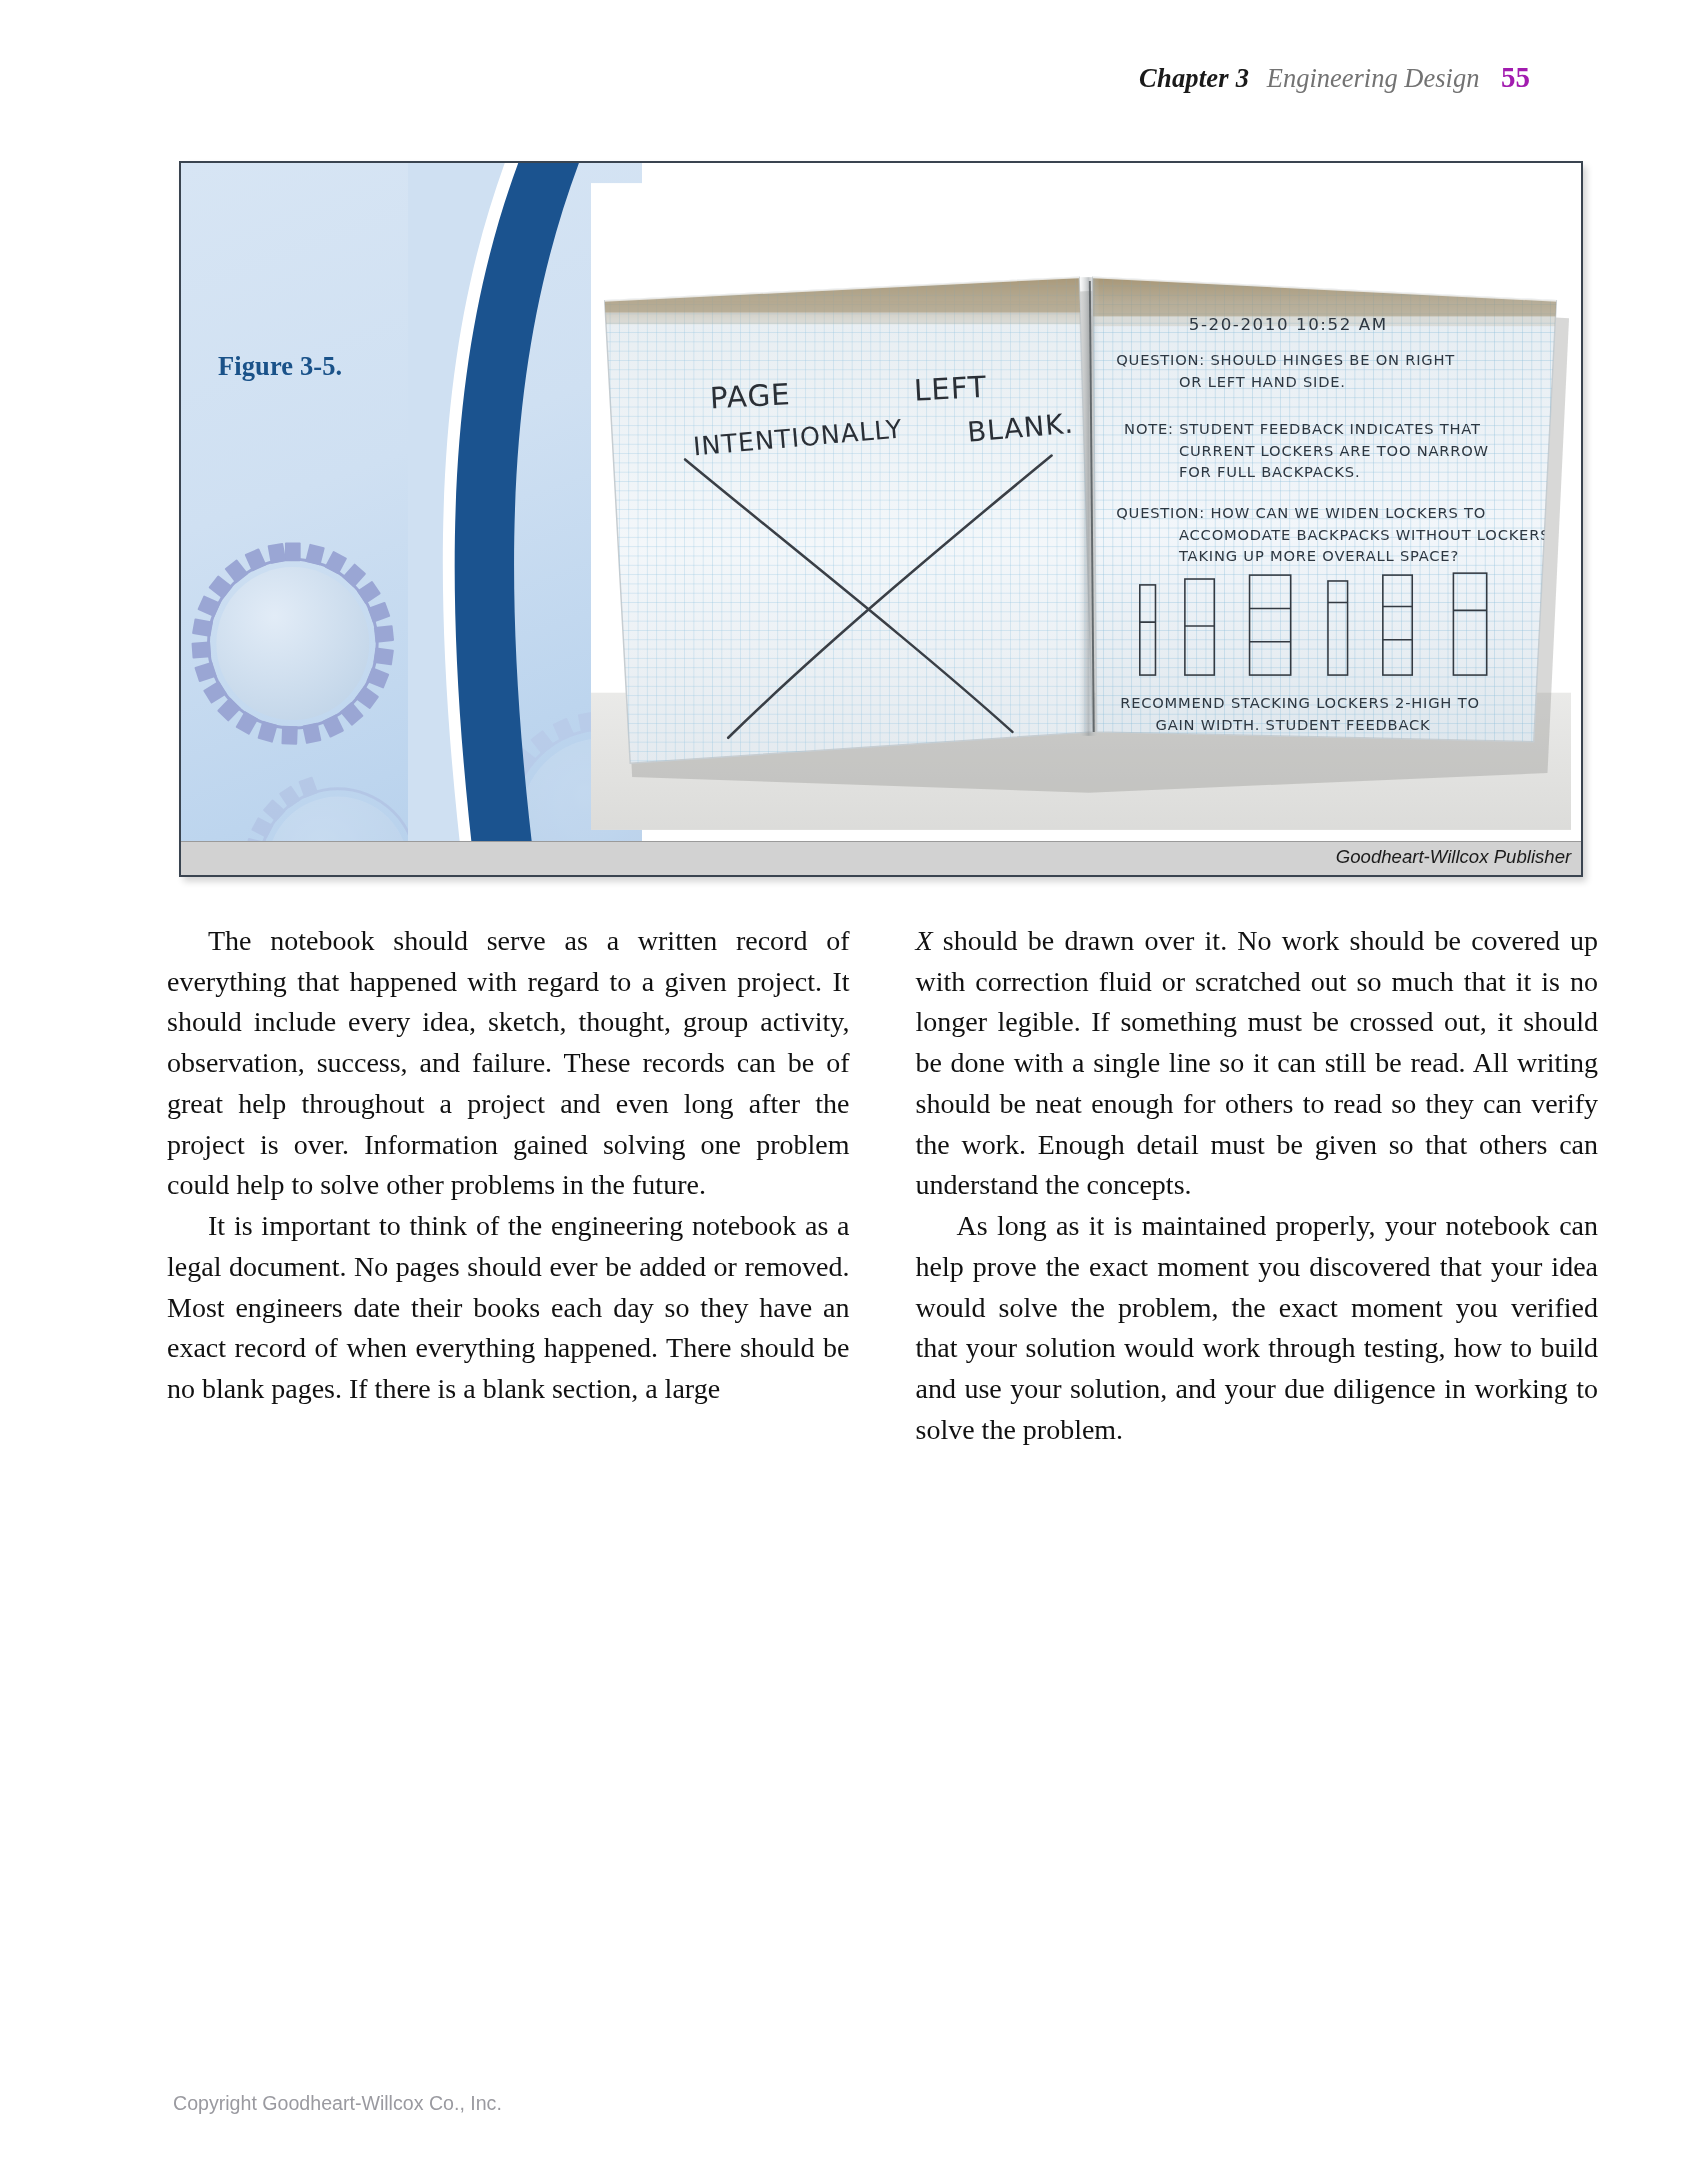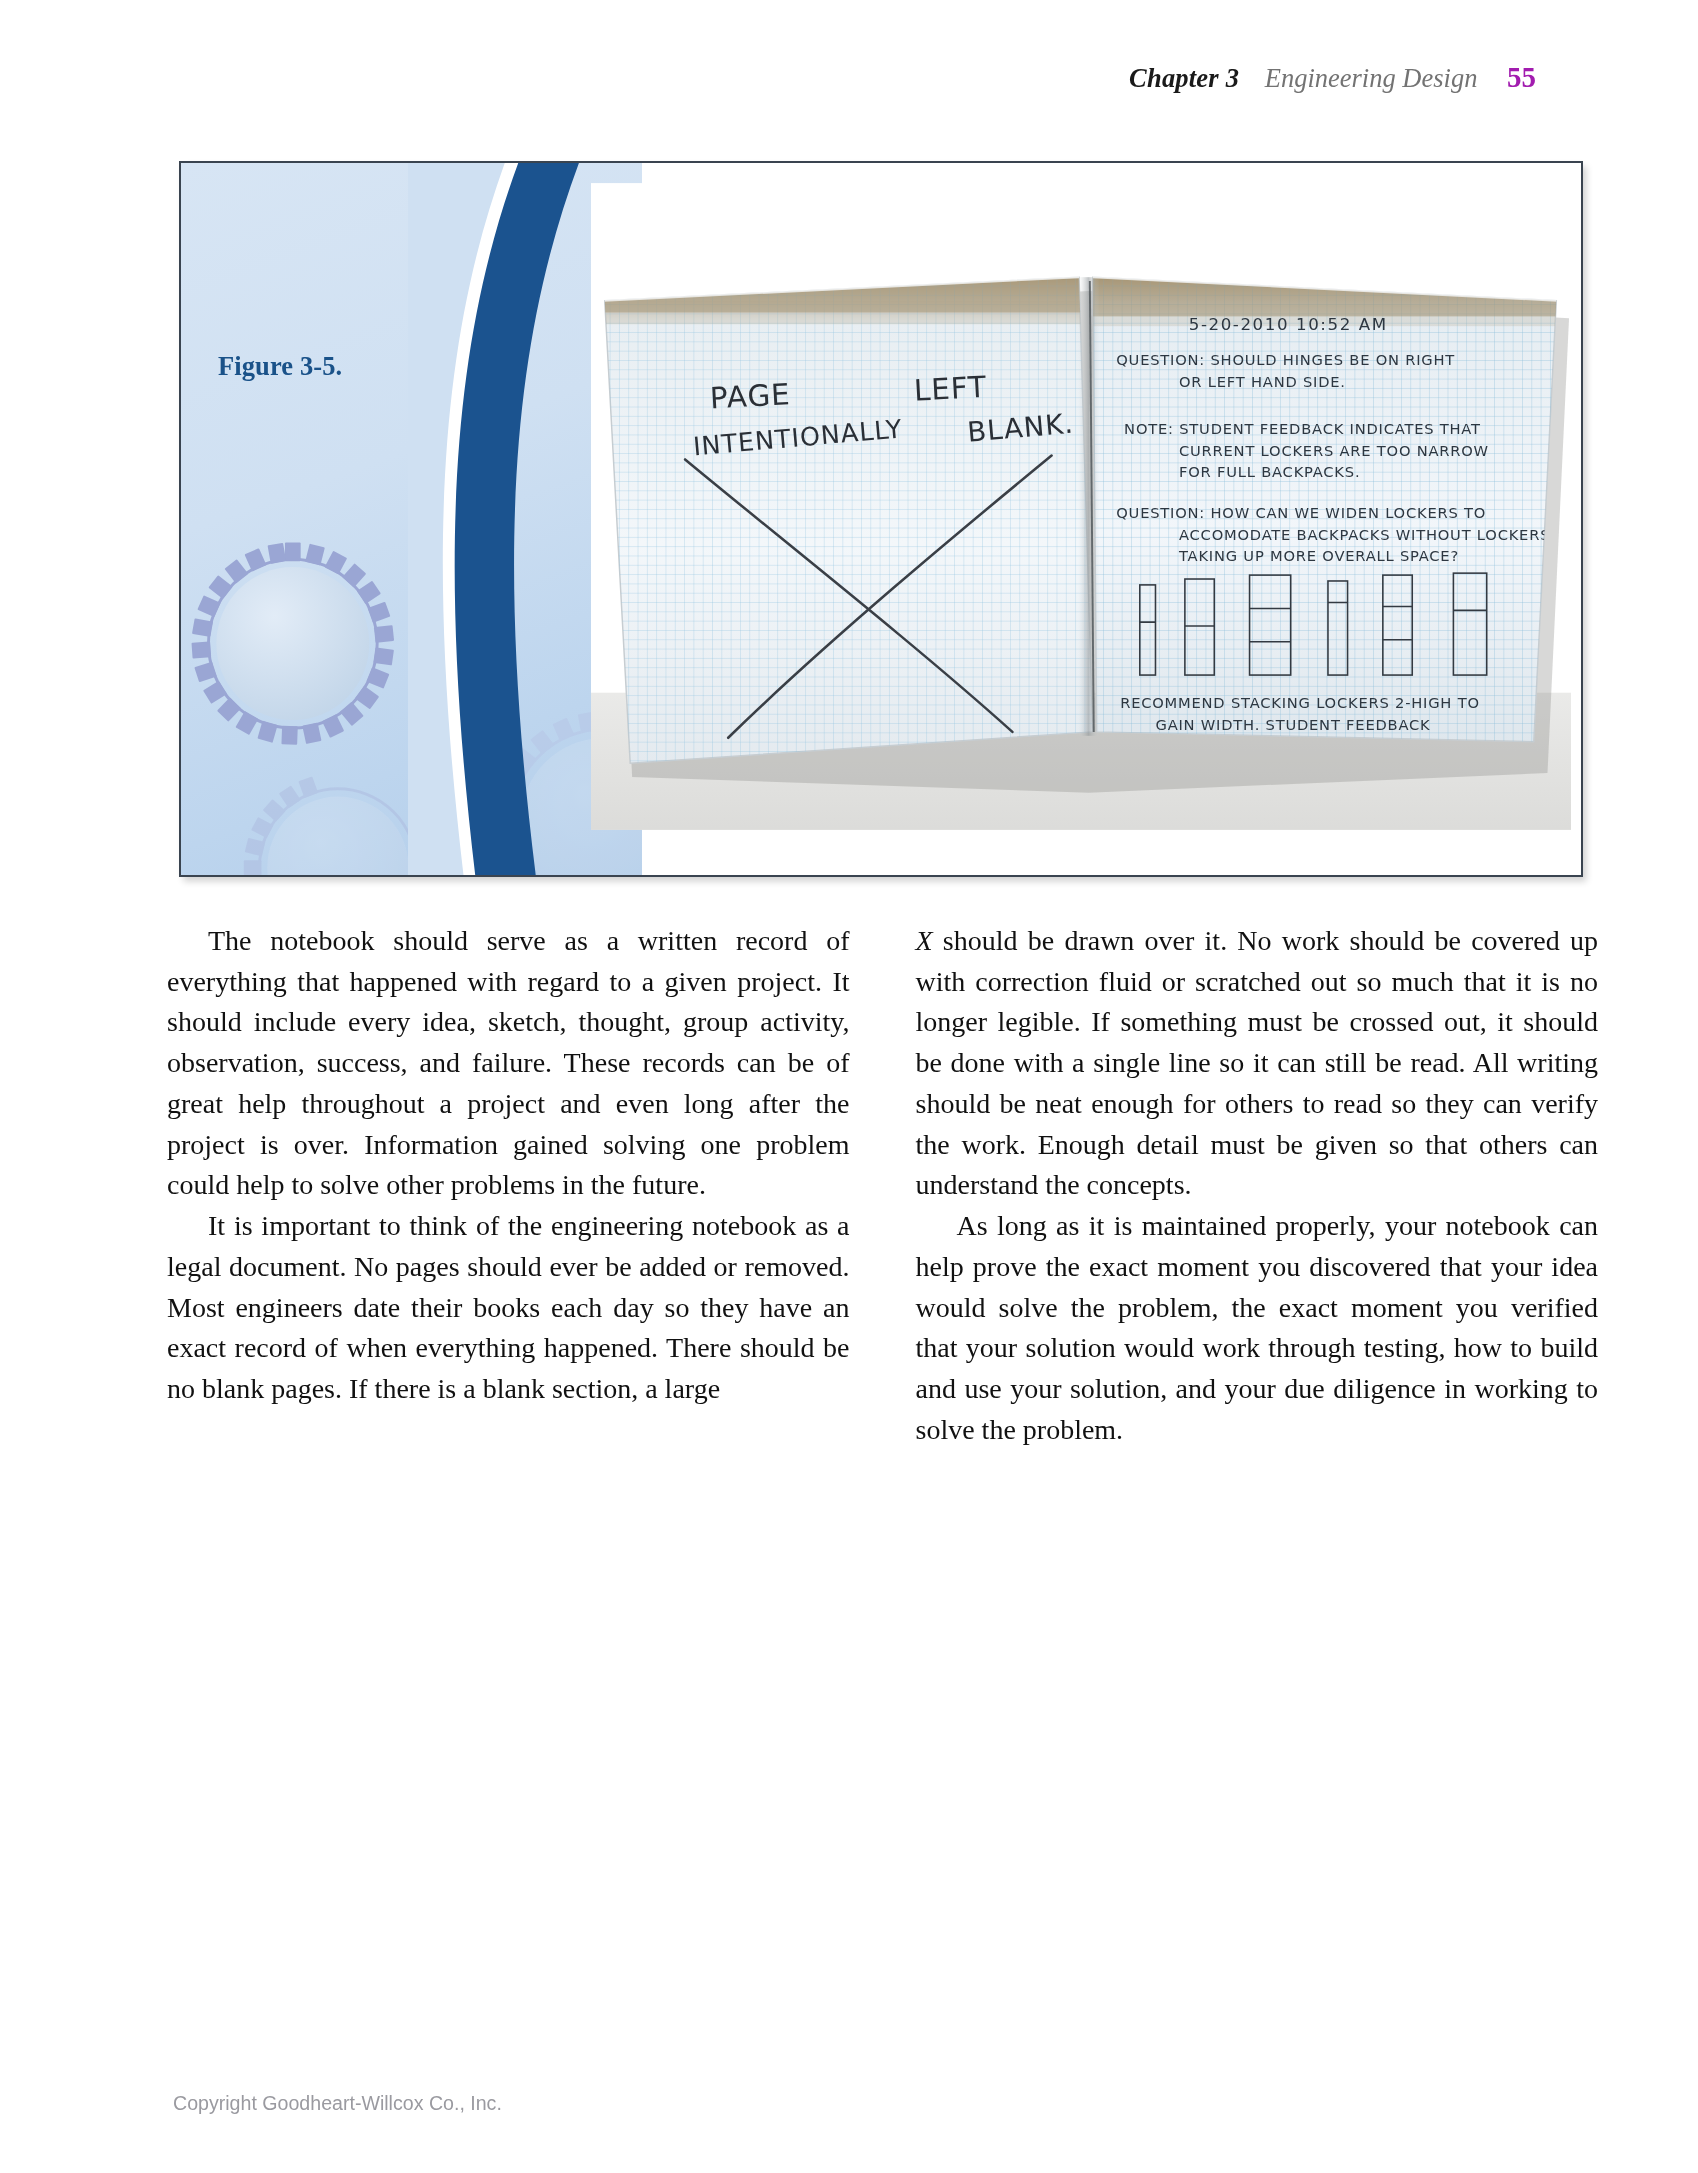--- a/index.html
+++ b/index.html
@@ -12,24 +12,24 @@
     height: 2174px;
     position: relative;
     font-family: "Liberation Serif", serif;
     overflow: hidden;
   }
 
   
   .running-head {
     position: absolute;
     top: 61px;
-    right: 163px;
+    right: 169px;
     display: flex;
     align-items: baseline;
-    gap: 8px;
+    gap: 0;
     white-space: nowrap;
   }
   .rh-chapter {
     font-family: "Liberation Serif", serif;
     font-style: italic;
     font-weight: bold;
     font-size: 26.5px;
     color: #1a1a1a;
     letter-spacing: 0.2px;
   }
@@ -401,20 +401,23 @@
           <text x="800" y="634" font-size="13" letter-spacing="0.6">NOT ENOUGH HEIGHT</text>
           <text x="810" y="652" font-size="13" letter-spacing="0.6">TO HANG JACKETS</text>
         </g>
       </g>
 
       <path d="M14,120 L498,96" stroke="#ffffff" stroke-width="2" opacity="0.7" fill="none"></path>
       <path d="M512,96 L985,120" stroke="#ffffff" stroke-width="2" opacity="0.7" fill="none"></path>
     </svg>
   </div>
 
+  <div class="credit-band">
+    <span class="credit-text">Goodheart-Willcox Publisher</span>
+  </div>
 </div>
 
 <div class="columns">
   <div class="col">
     <p>The notebook should serve as a written record of everything that happened with regard to a given project. It should include every idea, sketch, thought, group activity, observation, success, and failure. These records can be of great help throughout a project and even long after the project is over. Information gained solving one problem could help to solve other problems in the future.</p>
     <p>It is important to think of the engineering notebook as a legal document. No pages should ever be added or removed. Most engineers date their books each day so they have an exact record of when everything happened. There should be no blank pages. If there is a blank section, a large</p>
   </div>
   <div class="col">
     <p style="text-indent:0"><span class="ital">X</span><span> should be drawn over it. No work should be covered up with correction fluid or scratched out so much that it is no longer legible. If something must be crossed out, it should be done with a single line so it can still be read. All writing should be neat enough for others to read so they can verify the work. Enough detail must be given so that others can understand the concepts.</span></p>
     <p>As long as it is maintained properly, your notebook can help prove the exact moment you discovered that your idea would solve the problem, the exact moment you verified that your solution would work through testing, how to build and use your solution, and your due diligence in working to solve the problem.</p>

